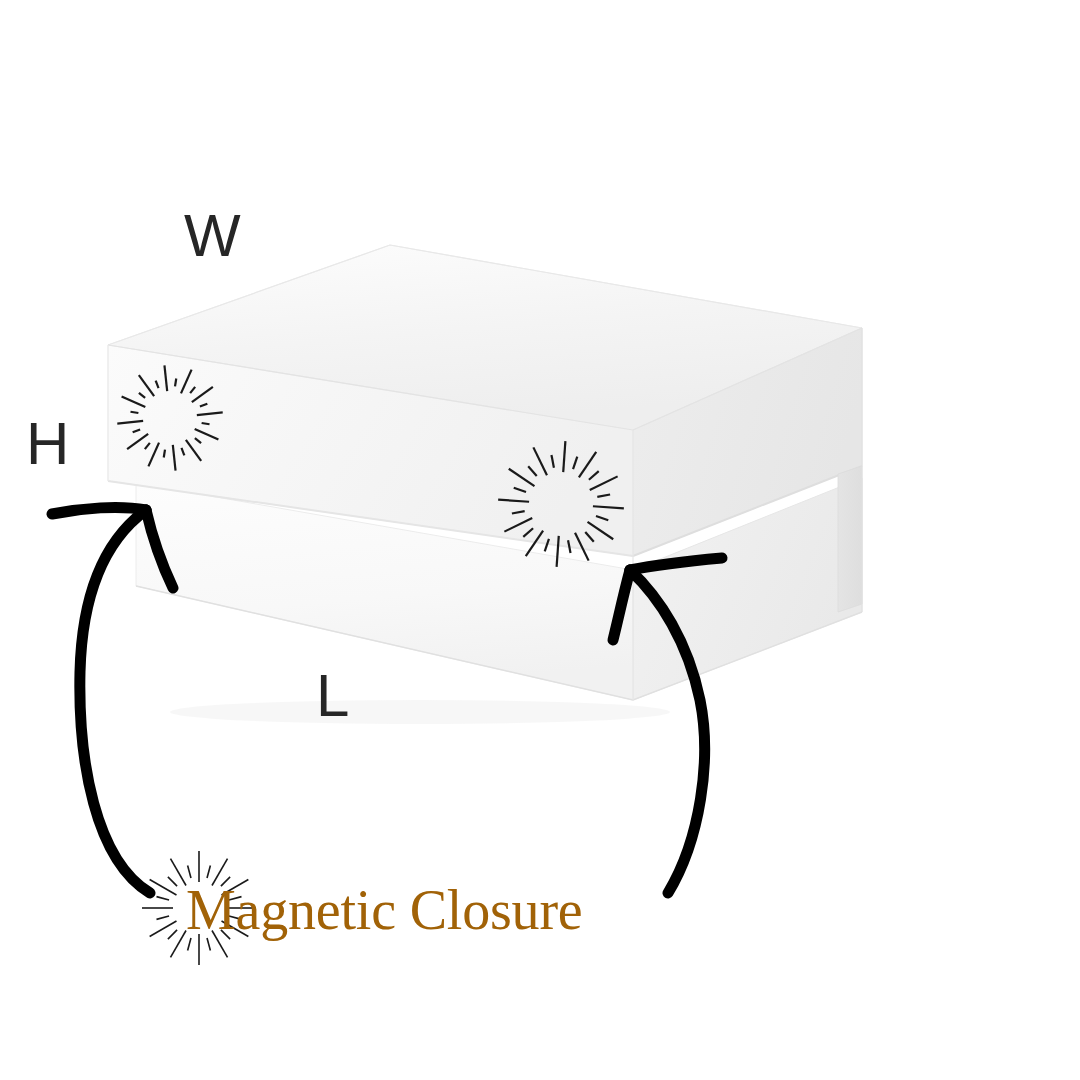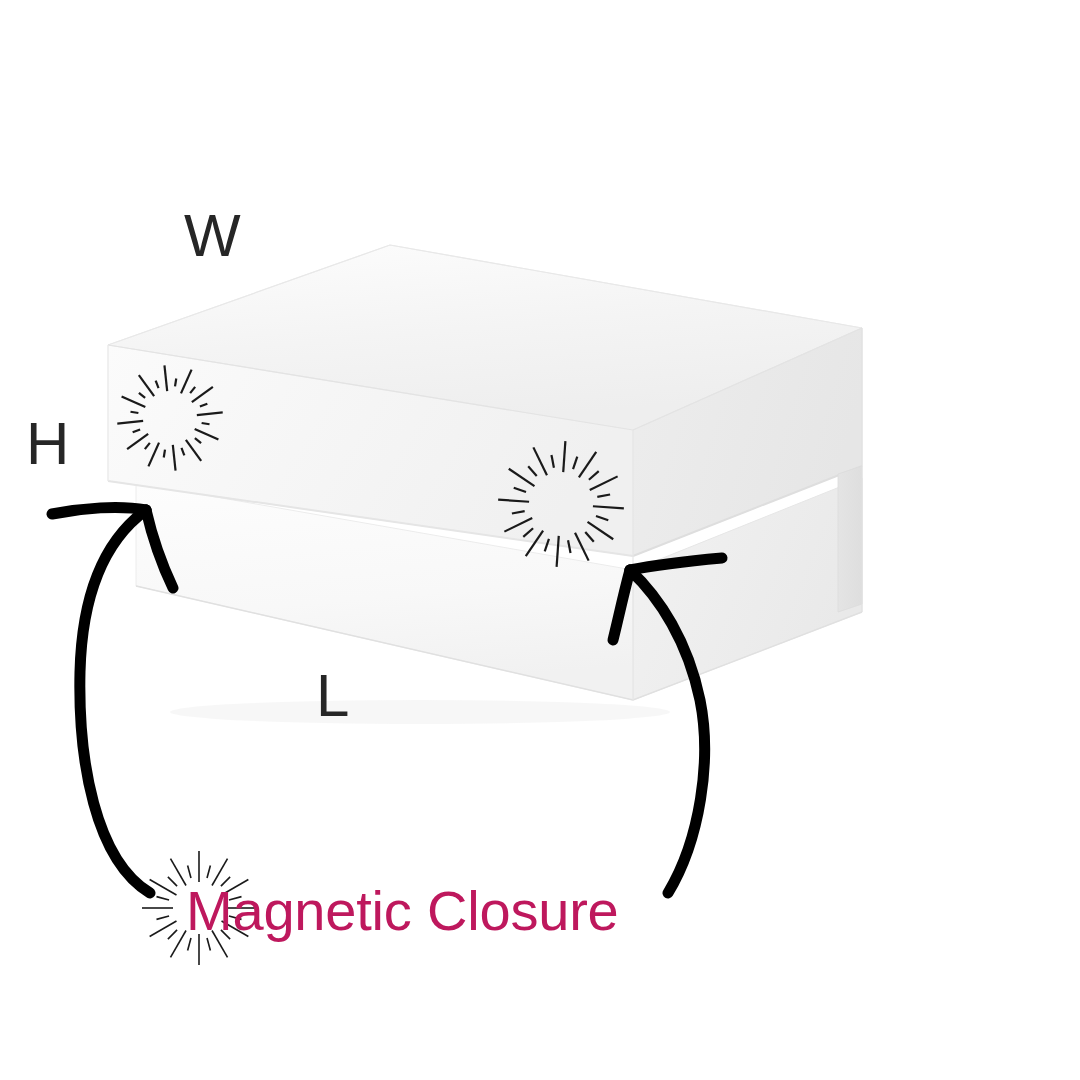--- a/index.html
+++ b/index.html
@@ -48,23 +48,23 @@
   #label-l {
     left: 316px;
     top: 666px;
     font-size: 60px;
   }
   #caption {
     position: absolute;
     left: 186px;
     top: 878px;
     font-size: 56px;
-    font-family: Liberation Sans, sans-serif;
+    font-family: Liberation Serif, serif;
     font-weight: 400;
-    color: #be185d;
+    color: #a16207;
     letter-spacing: -0.2px;
     white-space: nowrap;
     user-select: none;
   }
 </style>
 </head>
 <body>
 
 <div id="stage">
 

